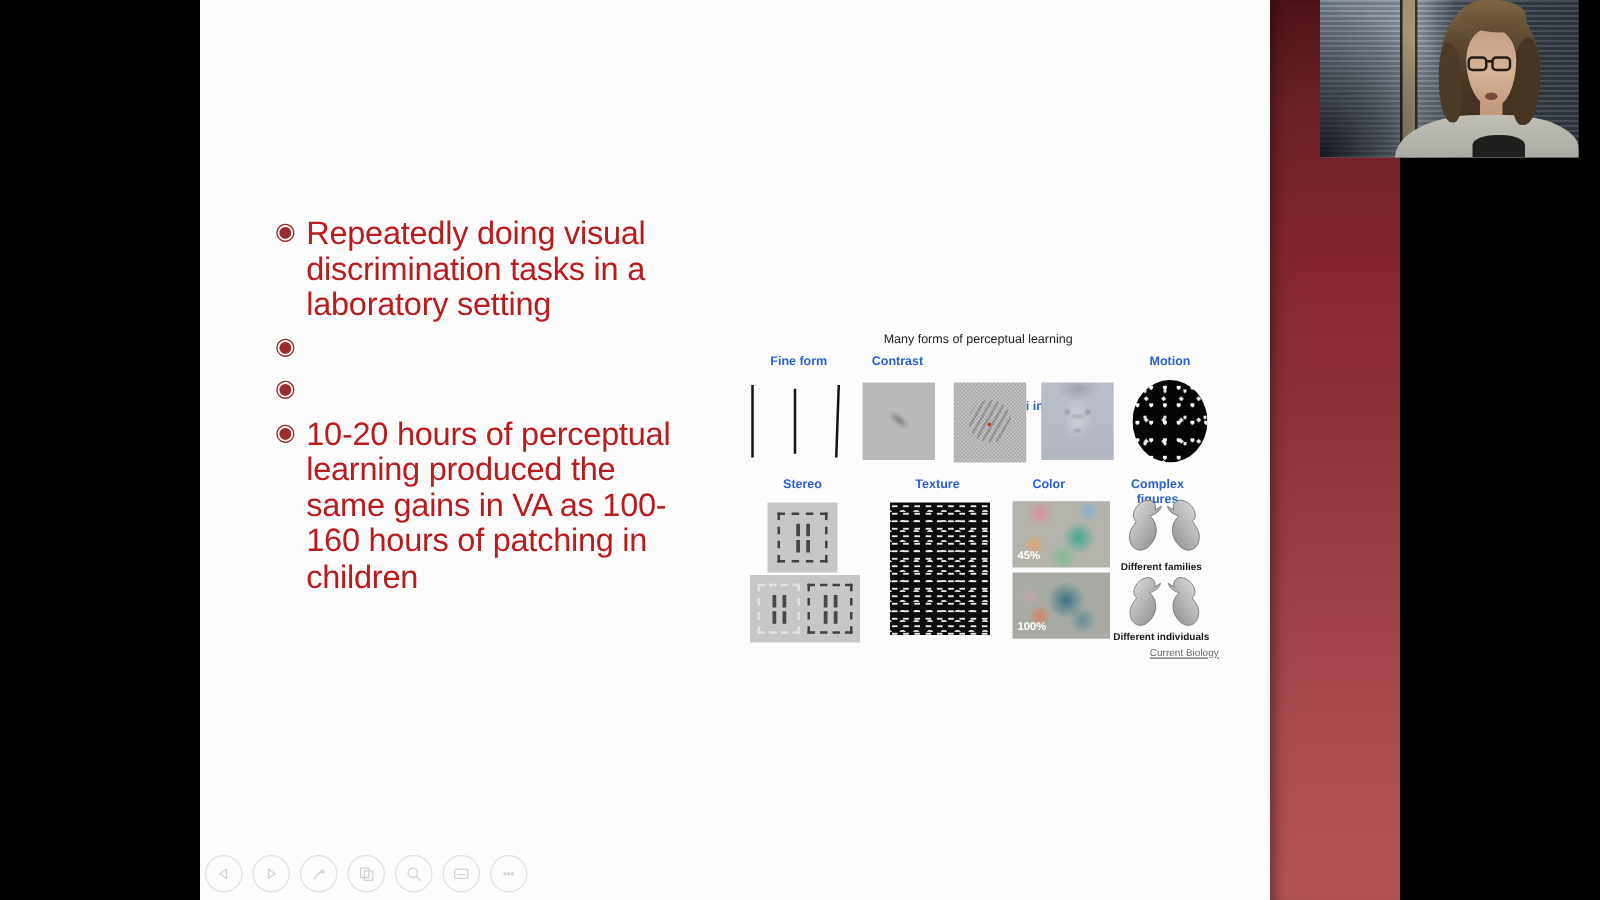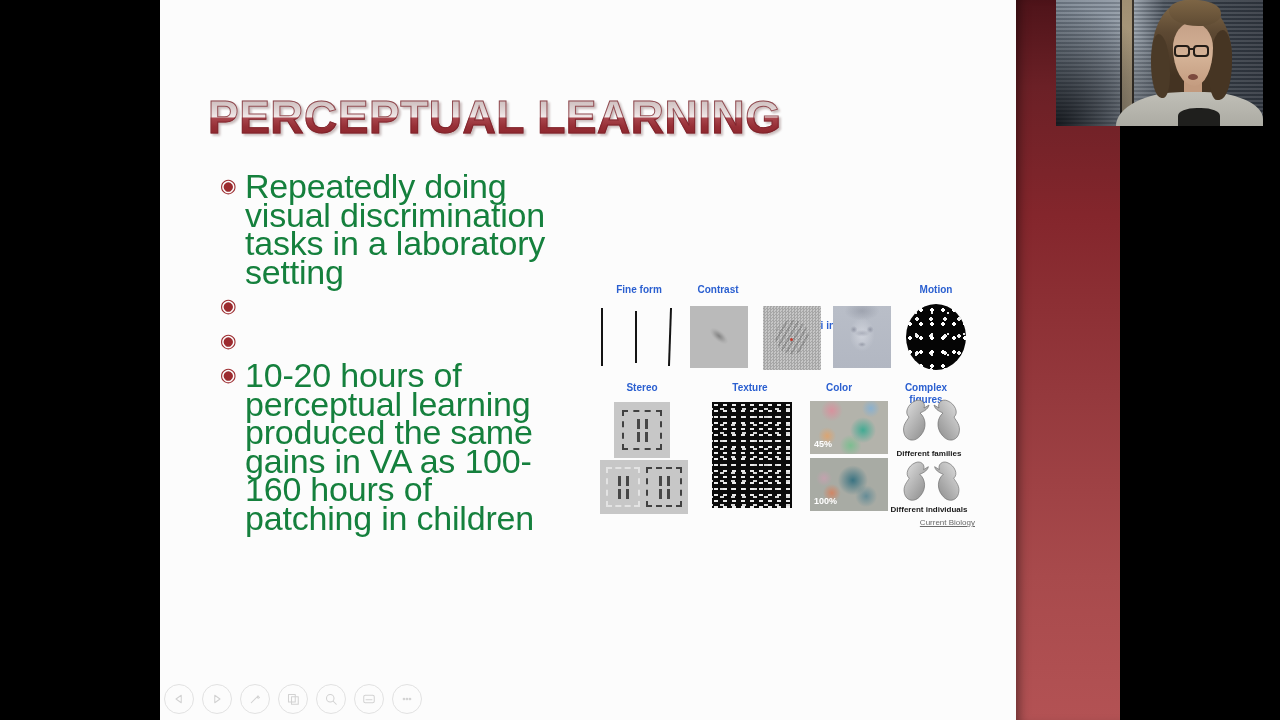--- a/index.html
+++ b/index.html
@@ -18,21 +18,21 @@
     -webkit-background-clip:text; background-clip:text;
     -webkit-text-fill-color:transparent; color:#93282e;
     -webkit-text-stroke:1px rgba(122,32,40,0.75);
     filter:drop-shadow(2px 2px 1px rgba(140,110,110,0.45));
     white-space:nowrap;
   }
 
   .bullets { position:absolute; left:60px; top:172px; width:340px; }
   .bullet-row { display:flex; margin-bottom:6px; }
   .bullet-dot { width:25px; flex:0 0 25px; font-size:19px; line-height:28.5px; color:#9c2b2f; }
-  .bullet-text { width:304px; font-size:34px; line-height:28.5px; color:#15803d; letter-spacing:-0.2px; }
+  .bullet-text { width:304px; font-size:26px; line-height:28.5px; color:#b91c1c; letter-spacing:-0.2px; }
 
   .slide-note { position:absolute; left:38px; top:636px; font-size:21.5px; color:#1b1b1b; }
 
   
   .toolbar { position:absolute; left:4px; top:684px; display:flex; gap:8px; }
   .tool-btn { width:30px; height:30px; border-radius:50%; border:1.5px solid #e2e2e2;
               background:transparent; display:flex; align-items:center; justify-content:center; }
   .tool-btn svg { stroke:#d2d2d2; fill:none; stroke-width:1.4; stroke-linecap:round; stroke-linejoin:round; }
 
   
@@ -167,40 +167,40 @@
   .wc-mouth { position:absolute; left:132px; top:74px; width:10px; height:6px;
     background:#7c4a3e; border-radius:50%; }
 </style>
 </head>
 <body>
 
 <div class="stage">
 
   <div class="slide">
 
-    <div class="slide-title">PERCEPTUAL LEARNING</div>
 
     <div class="bullets">
       <div class="bullet-row">
         <span class="bullet-dot">◉</span>
         <div class="bullet-text">Repeatedly doing visual discrimination tasks in a laboratory setting</div>
       </div>
       <div class="bullet-row">
         <span class="bullet-dot">◉</span>
       </div>
       <div class="bullet-row">
         <span class="bullet-dot">◉</span>
       </div>
       <div class="bullet-row">
         <span class="bullet-dot">◉</span>
         <div class="bullet-text">10-20 hours of perceptual learning produced the same gains in VA as 100-160 hours of patching in children</div>
       </div>
     </div>
 
     <div class="figure">
+      <div class="fig-caption">Many forms of perceptual learning</div>
 
       <div class="fig-label lbl-fineform">Fine form</div>
       <div class="fig-label lbl-contrast">Contrast</div>
       <div class="fig-label lbl-noise">Stimuli in noise</div>
       <div class="fig-label lbl-motion">Motion</div>
 
       <div class="fineform">
         <span class="ff-line"></span>
           <span class="ff-line"></span>
           <span class="ff-line"></span>

